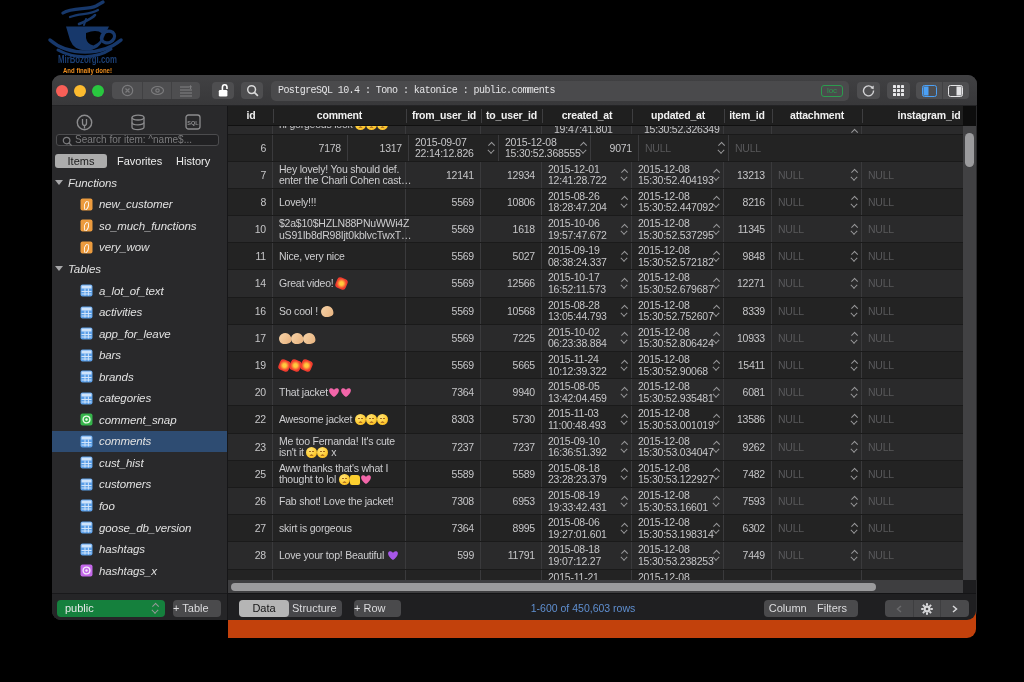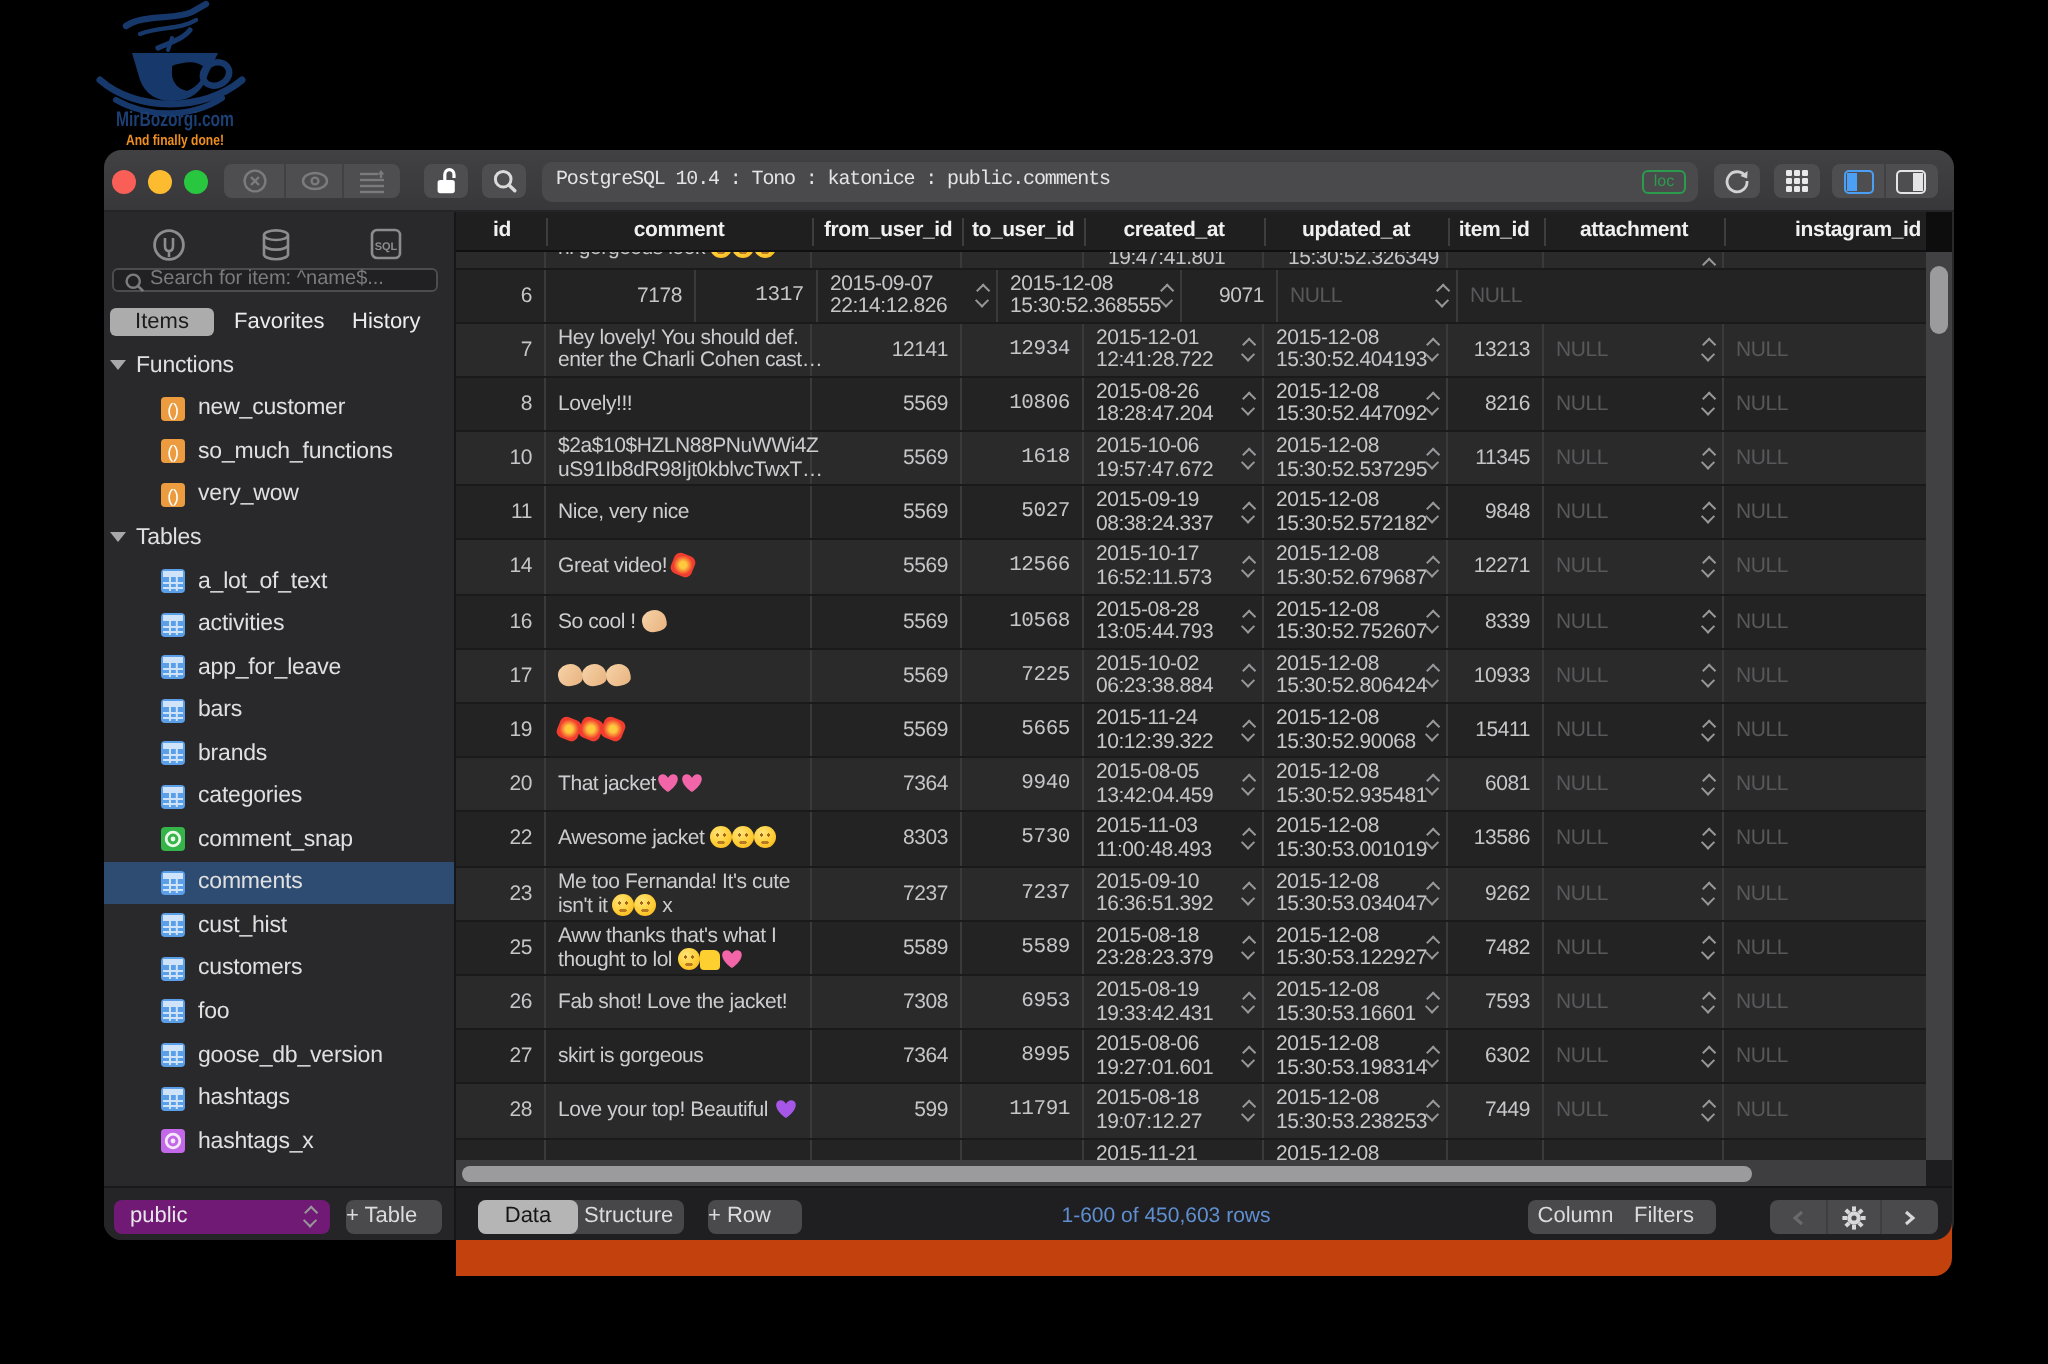--- a/index.html
+++ b/index.html
@@ -32,30 +32,30 @@
   background:#212123; border:1px solid #4c4c4e; border-radius:3px; color:#7c7c7e;
   font-size:10px; line-height:10px; padding-left:18px; }
 .sbsearch svg { position:absolute; left:5px; top:1px; }
 .sbtabs { position:absolute; left:0; top:48px; width:100%; height:14px; font-size:11px; color:#ececec; }
 .chip { position:absolute; left:3px; top:0; width:52px; height:14px; background:#acacac;
   border-radius:3px; color:#1b1b1b; text-align:center; line-height:14px; }
 .sbtabs .t2 { position:absolute; left:65px; top:0; line-height:14px; }
 .sbtabs .t3 { position:absolute; left:124px; top:0; line-height:14px; }
 
 .tree { position:absolute; left:0; top:66px; width:100%; height:421px; overflow:hidden; }
-.trow { height:21.55px; display:flex; align-items:center; color:#e0e0e0; font-size:11.5px; letter-spacing:-0.1px; }
+.trow { height:21.55px; display:flex; align-items:center; color:#e0e0e0; font-size:11.5px; letter-spacing:-0.1px;font-style:italic; }
 .trow .ti { margin-left:28px; flex:none; }
 .trow .tl2 { margin-left:6px; white-space:nowrap; }
 .trow.hdr .tl2 { margin-left:0; }
 .trow.sel { background:#2e4c72; }
 .disc { width:0; height:0; border-left:4px solid transparent; border-right:4px solid transparent;
   border-top:5px solid #a8a8aa; margin-left:3px; margin-right:5px; }
 .sbbot { position:absolute; left:0; bottom:0; width:100%; height:27px; background:#252527;
   border-top:1px solid #19191b; border-radius:0 0 0 9px; }
-.pubsel { position:absolute; left:5px; top:6px; width:108px; height:17px; background:#701a75;
+.pubsel { position:absolute; left:5px; top:6px; width:108px; height:17px; background:#15803d;
   border-radius:4px; color:#e8e8ea; font-size:11px; line-height:17px; padding-left:8px; }
 .btn2 { position:absolute; top:6px; height:17px; background:#4a4a4c; border-radius:4px;
   color:#dcdcde; font-size:11px; line-height:17px; text-align:left; }
 
 .thead { position:absolute; left:0; top:0; width:735px; height:20px; background:#1f1f1f;
   border-bottom:1px solid #101010; }
 .hc { position:absolute; top:0; line-height:19px; transform:translateX(-50%);
   font-weight:bold; font-size:10.5px; color:#f0f0f0; letter-spacing:-0.2px; }
 .hv { position:absolute; top:3px; width:1px; height:14px; background:#3e3e40; }
 .hcorner { position:absolute; left:735px; top:0; width:13px; height:20px; background:#0d0d0d; }
@@ -65,21 +65,21 @@
 .tr.light { background:#2a2a2b; }
 .tr.ptop { height:8.5px; border-bottom:1px solid #1a1a1a; }
 .tr.ptop .td { position:relative; overflow:hidden; }
 .tr.pbot { height:10.3px; border-bottom:none; }
 .td { position:relative; height:100%; border-right:1px solid #3a3a3c; flex:none;
   color:#c6c6c8; font-size:10.5px; letter-spacing:-0.22px; }
 .cid { width:45px; text-align:right; padding-right:6px; line-height:26px; }
 .ccm { width:133px; padding-left:6px; }
 .ccm .l1 { line-height:26px; white-space:nowrap; color:#cdcdcf; }
 .ccm .l2 { padding-top:2px; line-height:11.6px; white-space:nowrap; color:#cdcdcf; }
-.cfrom { width:75px; } .cto { width:61px;font-family:Liberation Mono, monospace; }
+.cfrom { width:75px; } .cto { width:61px; }
 .cnum { text-align:right; padding-right:6px; line-height:26px; }
 .ccr { width:90px; } .cup { width:92px; }
 .cdate div { padding:2px 0 0 6px; line-height:11.6px; white-space:nowrap; }
 .citem { width:48px; }
 .catt { width:90px; padding-left:6px; line-height:26px; }
 .cins { width:101px; padding-left:6px; line-height:26px; border-right:none; }
 .nul { color:#58585a; }
 .cut { position:absolute; left:6px; top:-11px; line-height:19px; white-space:nowrap; }
 .cut2 { position:absolute; left:6px; top:-4px; line-height:11.6px; white-space:nowrap; }
 .st { position:absolute; right:3px; top:50%; margin-top:-6px; width:8px; height:12px; }

